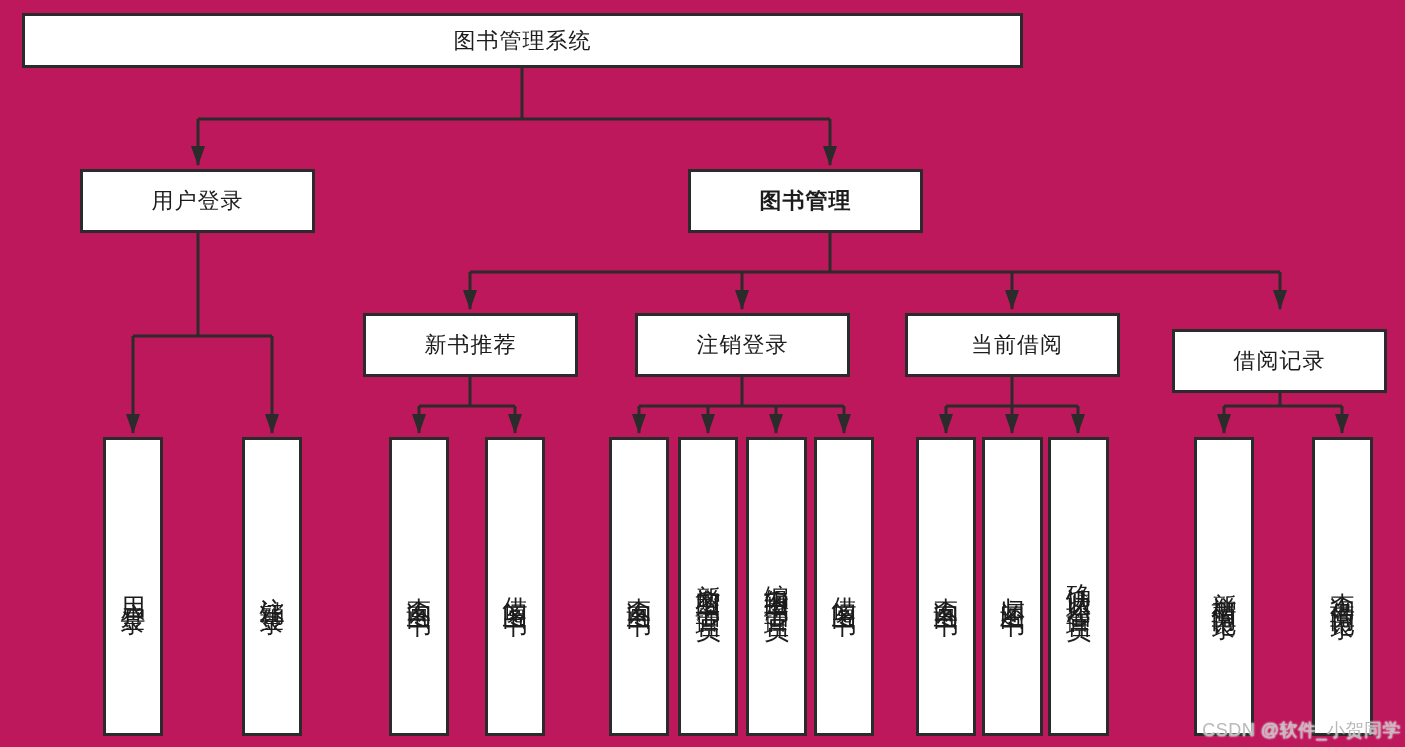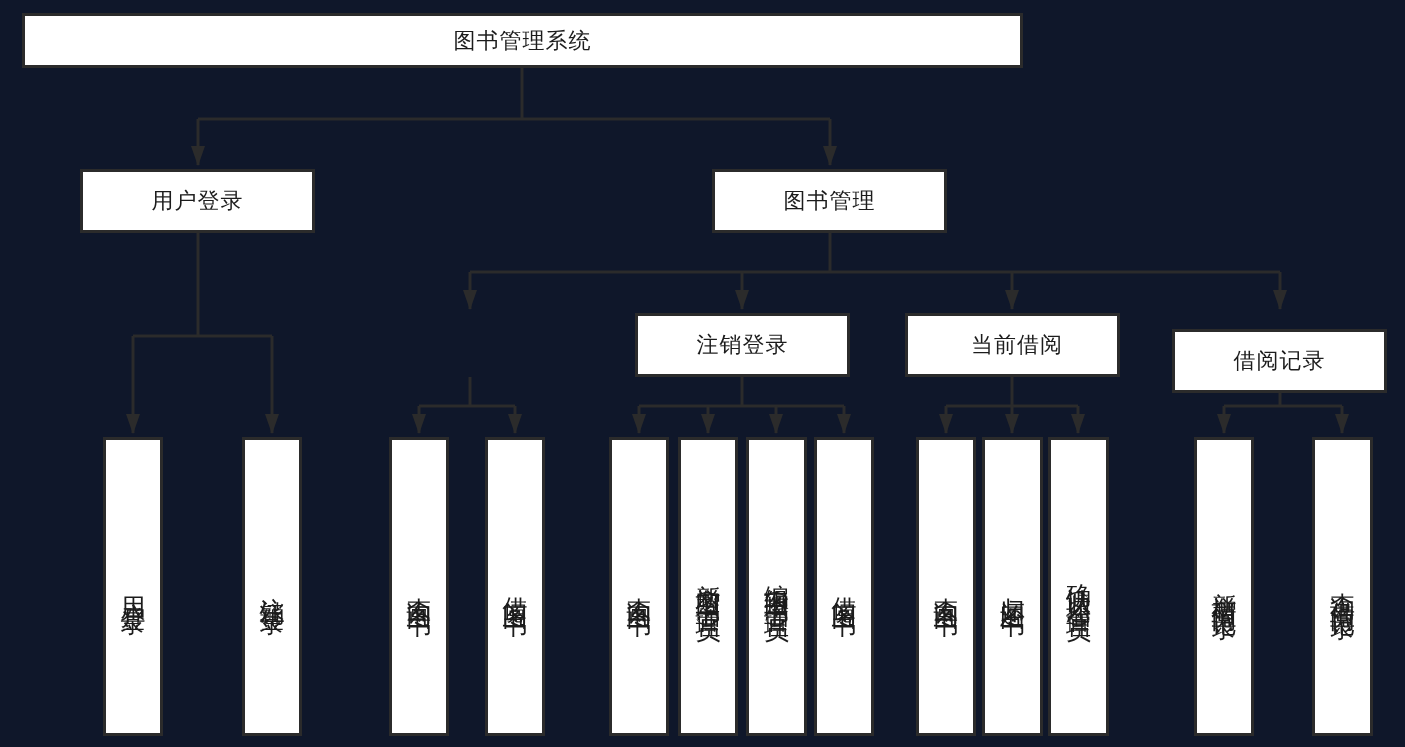--- a/index.html
+++ b/index.html
@@ -5,21 +5,21 @@
   html, body {
     margin: 0;
     padding: 0;
     background: #ffffff;
     font-family: "Liberation Sans", "DejaVu Sans", sans-serif;
   }
   .canvas {
     position: relative;
     width: 1405px;
     height: 747px;
-    background: #0f172a;
+    background: #be185d;
     overflow: hidden;
   }
   .wires {
     position: absolute;
     left: 0; top: 0;
     width: 1405px; height: 747px;
     pointer-events: none;
   }
   .box {
     position: absolute;
@@ -114,24 +114,27 @@
     </g>
   </svg>
 
   <div class="box root">
     <span class="hlabel">图书管理系统</span>
   </div>
 
   <div class="box lvl2" style="left:80px;">
     <span class="hlabel">用户登录</span>
   </div>
-  <div class="box lvl2" style="left:712px;">
+  <div class="box lvl2" style="left:688px;font-weight:bold;">
     <span class="hlabel">图书管理</span>
   </div>
 
+  <div class="box lvl3" style="left:363px;">
+    <span class="hlabel">新书推荐</span>
+  </div>
   <div class="box lvl3" style="left:635px;">
     <span class="hlabel">注销登录</span>
   </div>
   <div class="box lvl3" style="left:905px;padding-left:9px;">
     <span class="hlabel">当前借阅</span>
   </div>
   <div class="box lvl3" style="left:1172px;margin-top:16px;">
     <span class="hlabel">借阅记录</span>
   </div>
 
@@ -168,13 +171,14 @@
   <div class="box leaf" style="left:1048px;width:61px;">
     <span class="vtext">确认归还（管理员）</span>
   </div>
   <div class="box leaf" style="left:1194px;width:60px;">
     <span class="vtext">新增借阅记录</span>
   </div>
   <div class="box leaf" style="left:1312px;width:61px;">
     <span class="vtext">查询借阅记录</span>
   </div>
 
+  <div class="watermark">CSDN @软件_小贺同学</div>
 </div>
 
 </body></html>

